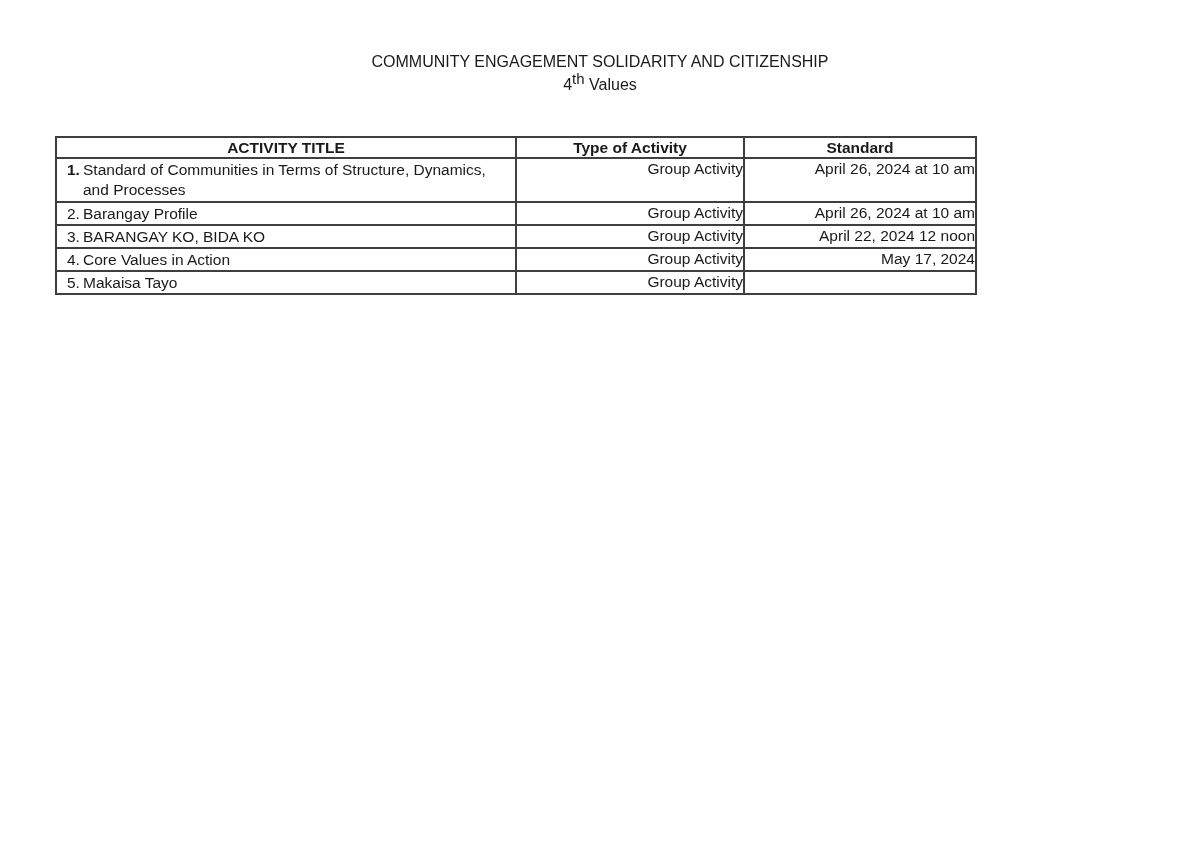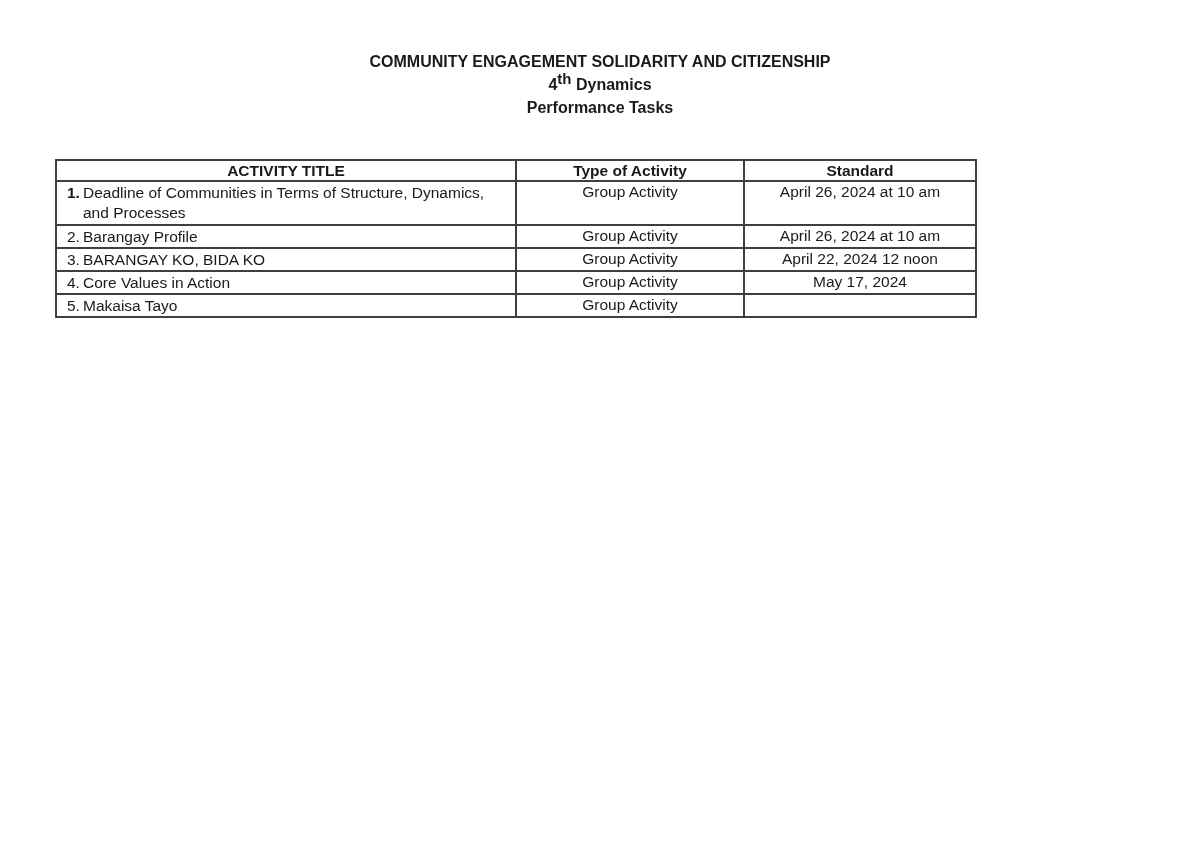--- a/index.html
+++ b/index.html
@@ -9,21 +9,21 @@
     width: 1200px;
     height: 849px;
     background: #ffffff;
     font-family: "Liberation Sans", sans-serif;
     color: #1a1a1a;
     overflow: hidden;
   }
   .doc-title {
     padding-top: 50px;
     text-align: center;
-    font-weight: bold;
+    font-weight: normal;
     font-size: 16px;
     line-height: 23px;
   }
   .doc-title sup {
     font-size: 15px;
     vertical-align: super;
     line-height: 0;
   }
   .perf-standard {
     margin: 31px 90px 0 52px;
@@ -59,31 +59,30 @@
   .row-tall td { height: 44px; }
   .row-std td  { height: 22px; }
   .title-cell-inner { display: flex; padding-top: 1px; }
   .row-num {
     flex: 0 0 26px;
     padding-left: 10px;
     white-space: nowrap;
   }
   .row-num.bold-num { font-weight: bold; }
   .title-text { flex: 1; padding-right: 8px; }
-  .center-cell { text-align: center; padding: 1px 4px 0 4px; }
+  .center-cell { text-align: right; padding: 1px 4px 0 4px; }
 </style>
 </head>
 <body>
 
 <div class="page">
 
   <div class="doc-title">
     <div>COMMUNITY ENGAGEMENT SOLIDARITY AND CITIZENSHIP</div>
-    <div><span>4</span><sup>th</sup><span> Dynamics</span></div>
-    <div>Performance Tasks</div>
+    <div><span>4</span><sup>th</sup><span> Values</span></div>
   </div>
 
 
   <table class="activity-table">
     <colgroup>
       <col class="col-title">
       <col class="col-type">
       <col class="col-deadline">
     </colgroup>
     <thead>
@@ -91,21 +90,21 @@
         <th>ACTIVITY TITLE</th>
         <th>Type of Activity</th>
         <th>Standard</th>
       </tr>
     </thead>
     <tbody>
       <tr class="row-tall">
         <td>
           <div class="title-cell-inner">
             <span class="row-num bold-num">1.</span>
-            <span class="title-text">Deadline of Communities in Terms of Structure, Dynamics, and Processes</span>
+            <span class="title-text">Standard of Communities in Terms of Structure, Dynamics, and Processes</span>
           </div>
         </td>
         <td class="center-cell">Group Activity</td>
         <td class="center-cell">April 26, 2024 at 10 am</td>
       </tr>
       <tr class="row-std">
         <td>
           <div class="title-cell-inner">
             <span class="row-num">2.</span>
             <span class="title-text">Barangay Profile</span>

